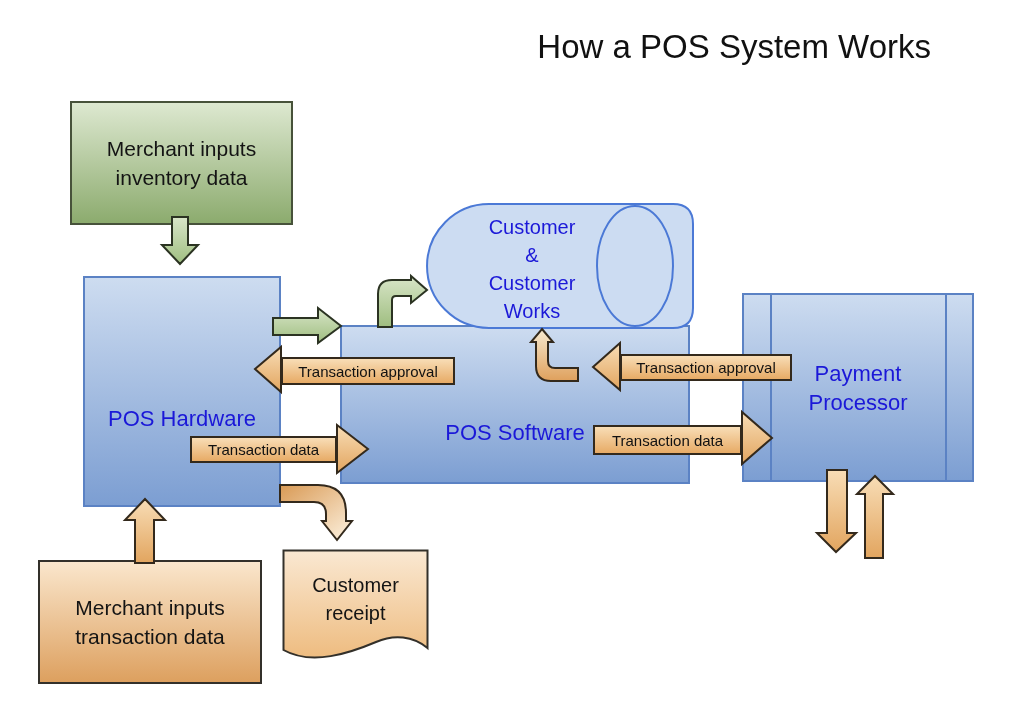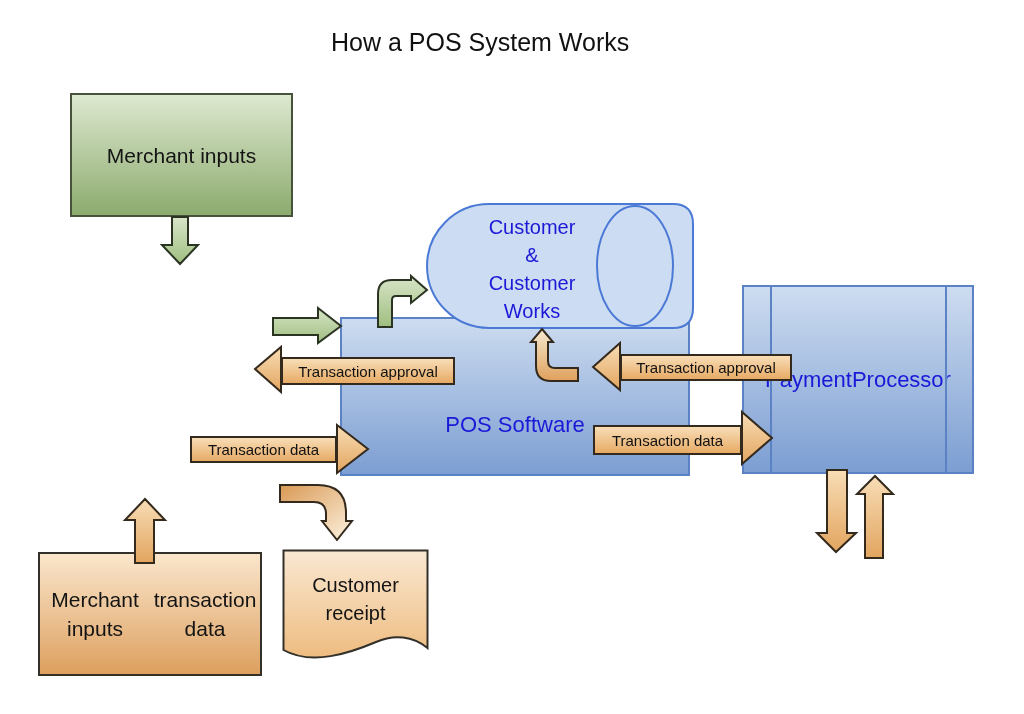--- a/index.html
+++ b/index.html
@@ -1,21 +1,21 @@
 <!DOCTYPE html>
 <html><head>
 <meta charset="utf-8">
 <style>
   html,body{margin:0;padding:0;background:#ffffff;}
   .stage{position:relative;width:1024px;height:714px;background:#ffffff;overflow:hidden;
          font-family:"Liberation Sans", sans-serif;}
-  .title{position:absolute;left:331px;top:28px;width:600px;text-align:left;
-         font-size:25px;color:#111111;letter-spacing:0px;}
-  .node{position:absolute;box-sizing:border-box;display:flex;flex-direction:row;
-        align-items:center;justify-content:center;text-align:center;z-index:1;}
+  .title{position:absolute;left:331px;top:28px;width:600px;text-align:right;
+         font-size:33px;color:#111111;letter-spacing:0px;}
+  .node{position:absolute;box-sizing:border-box;display:flex;flex-direction:column;
+        align-items:center;justify-content:center;text-align:center;z-index:1;margin-top:8px;}
   .bluebox{background:linear-gradient(180deg,#cddcf0 0%,#7c9ed2 100%);
            border:2px solid #5b82c4;}
   .greenbox{background:linear-gradient(180deg,#dde8d0 0%,#8cab6e 100%);
             border:2px solid #47523a;}
   .orangebox{background:linear-gradient(180deg,#fae6cc 0%,#dda05f 100%);
              border:2px solid #33302a;}
   .blacktext{font-size:21px;line-height:29px;color:#141414;}
   .bluetext{color:#1b18d8;}
   .nodelabel{font-size:22px;line-height:26px;}
   .vline{position:absolute;top:0;bottom:0;width:2px;background:#5b82c4;}
@@ -31,22 +31,26 @@
 </style>
 </head>
 <body>
 
 <div class="stage">
 
   <div class="title">How a POS System Works</div>
 
   <div class="node greenbox" style="left:70px;top:93px;width:223px;height:124px;">
     <div class="blacktext">Merchant inputs</div>
+    <div class="blacktext">inventory data</div>
   </div>
 
+  <div class="node bluebox" style="left:83px;top:268px;width:198px;height:231px;padding-top:54px;">
+    <div class="nodelabel bluetext">POS Hardware</div>
+  </div>
 
   <div class="node bluebox" style="left:340px;top:317px;width:350px;height:159px;padding-top:56px;">
     <div class="nodelabel bluetext">POS Software</div>
   </div>
 
   <div class="node bluebox" style="left:742px;top:285px;width:232px;height:189px;padding-top:0;">
     <div class="vline" style="left:26px;"></div>
     <div class="vline" style="right:25px;"></div>
     <div class="nodelabel bluetext" style="line-height:29px;">Payment</div>
     <div class="nodelabel bluetext" style="line-height:29px;">Processor</div>

